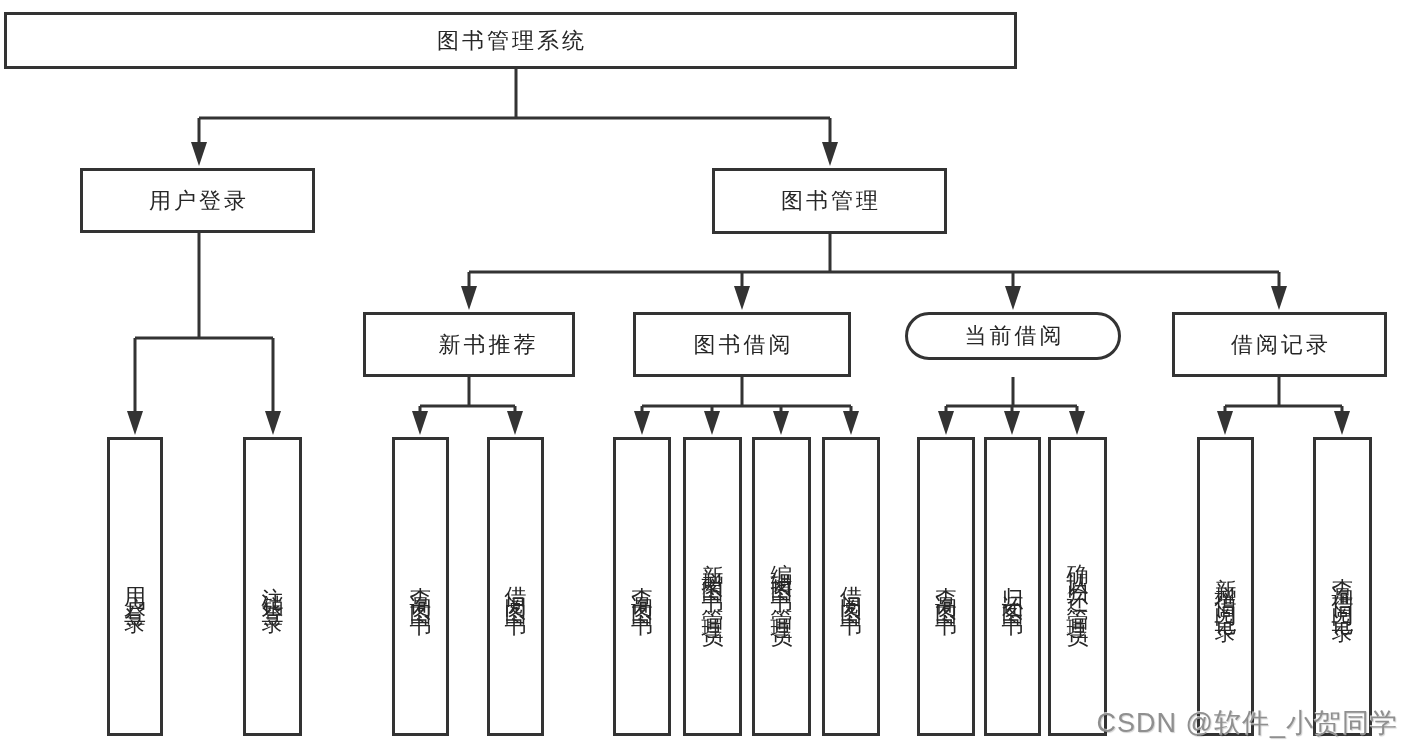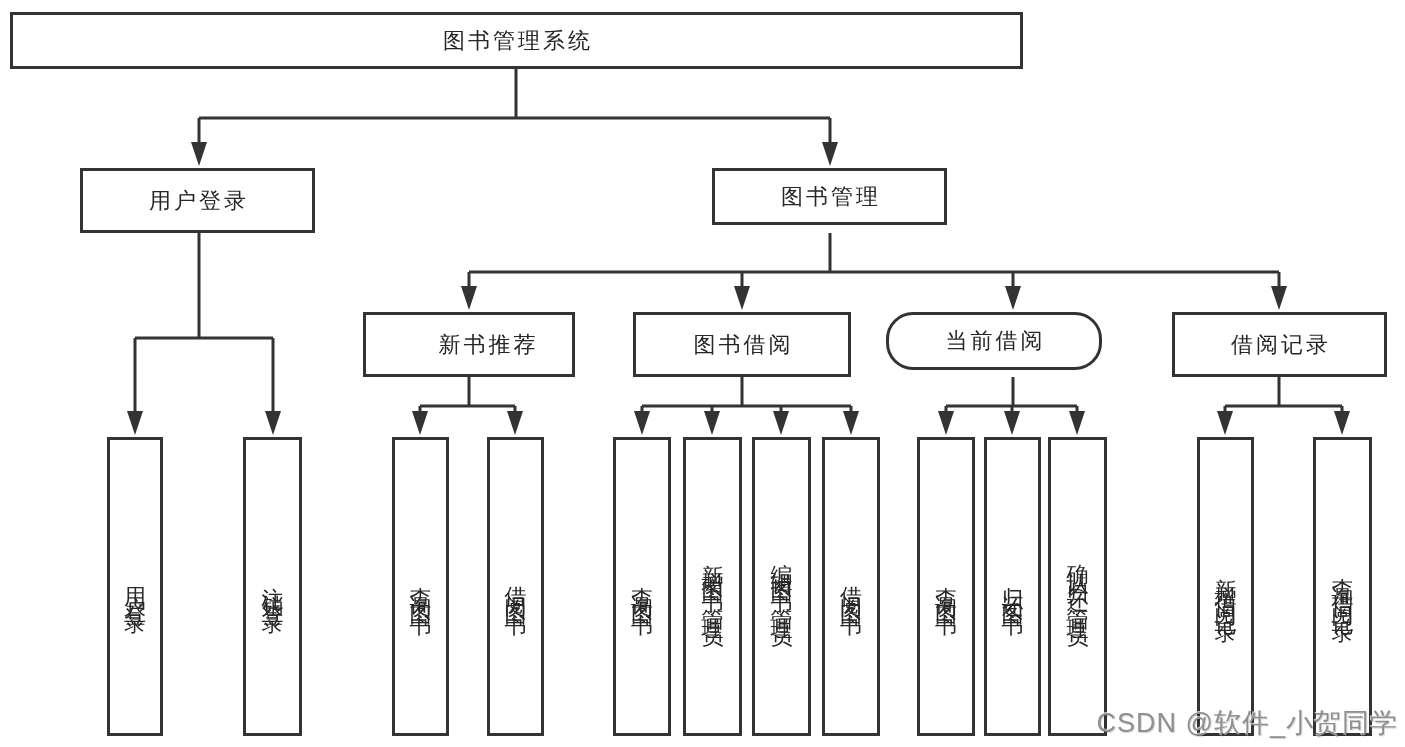--- a/index.html
+++ b/index.html
@@ -95,38 +95,38 @@
       <path d="M773 411 H789 L781 435 Z"></path>
       <path d="M843 411 H859 L851 435 Z"></path>
       <path d="M938 411 H954 L946 435 Z"></path>
       <path d="M1004 411 H1020 L1012 435 Z"></path>
       <path d="M1069 411 H1085 L1077 435 Z"></path>
       <path d="M1217 411 H1233 L1225 435 Z"></path>
       <path d="M1334 411 H1350 L1342 435 Z"></path>
     </g>
   </svg>
 
-  <div class="box h-box root-box" style="left:10px; top:12px; width:1013px; height:57px;">
+  <div class="box h-box root-box" style="left:4px; top:12px; width:1013px; height:57px;">
     <span>图书管理系统</span>
   </div>
 
   <div class="box h-box" style="left:80px; top:168px; width:235px; height:65px;">
     <span>用户登录</span>
   </div>
-  <div class="box h-box" style="left:712px; top:168px; width:235px; height:57px;">
+  <div class="box h-box" style="left:712px; top:168px; width:235px; height:66px;">
     <span>图书管理</span>
   </div>
 
   <div class="box h-box" style="left:363px; top:312px; width:212px; height:65px;padding-left:36px;">
     <span>新书推荐</span>
   </div>
   <div class="box h-box" style="left:633px; top:312px; width:218px; height:65px;">
     <span>图书借阅</span>
   </div>
-  <div class="box h-box" style="left:886px; top:312px; width:216px; height:58px;border-radius:27px;">
+  <div class="box h-box" style="left:905px; top:312px; width:216px; height:48px;border-radius:27px;">
     <span>当前借阅</span>
   </div>
   <div class="box h-box" style="left:1172px; top:312px; width:215px; height:65px;">
     <span>借阅记录</span>
   </div>
 
   <div class="box v-box" style="left:107px; top:437px; width:56px; height:299px;">
     <span>用户登录</span>
   </div>
   <div class="box v-box" style="left:243px; top:437px; width:59px; height:299px;">

